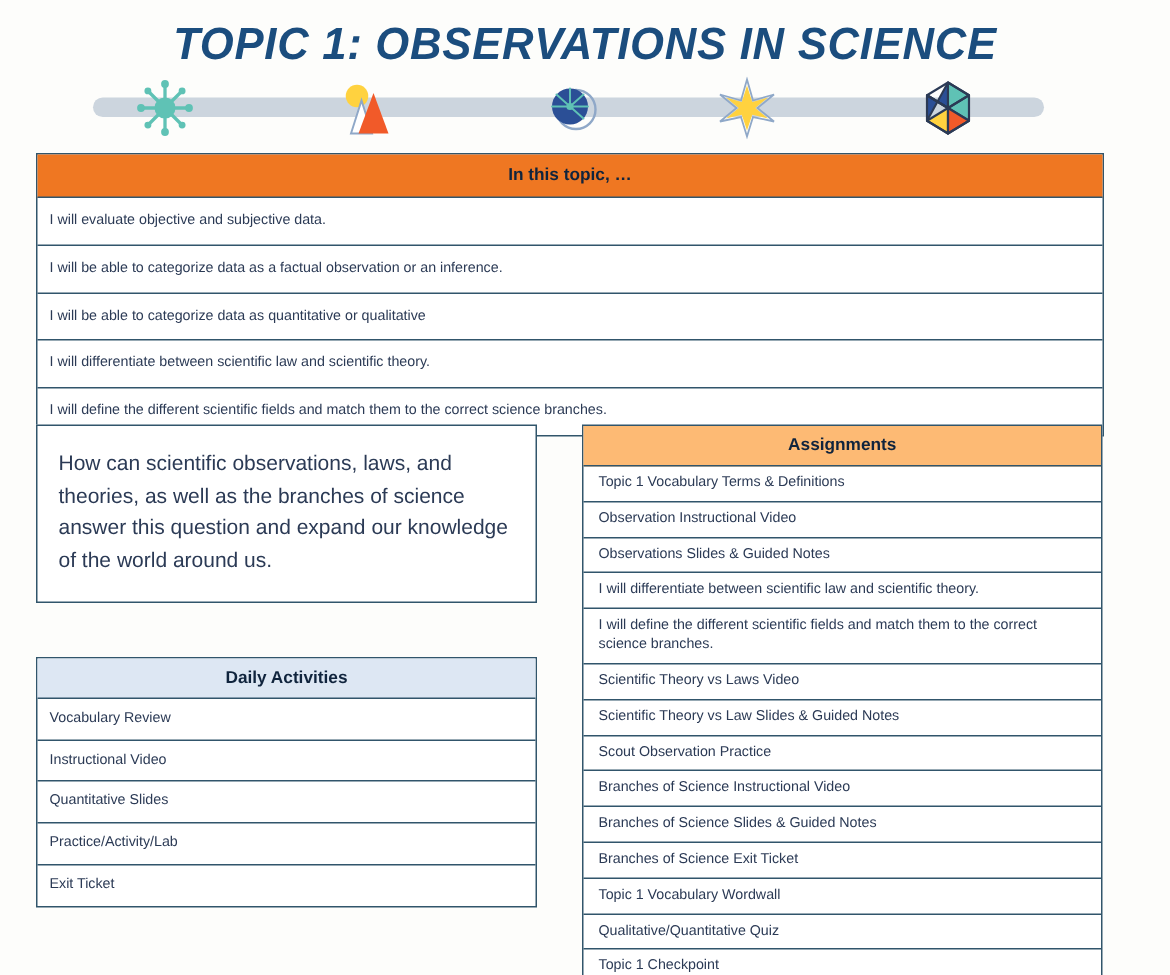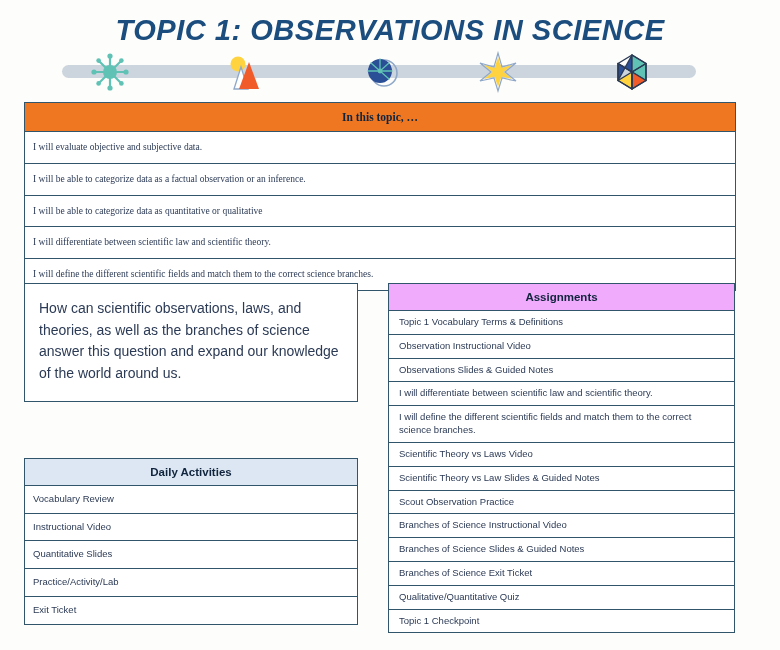--- a/index.html
+++ b/index.html
@@ -81,21 +81,20 @@
     line-height: 1.35;
   }
   .tbl-row:last-child { border-bottom: none; }
 
   
   .objectives {
     position: absolute;
     left: 24px;
     top: 102px;
     width: 712px;
-    font-family: Liberation Serif, serif;
   }
   .objectives .tbl-head {
     background: #ef7722;
     font-size: 11.5px;
     padding: 8px 4px;
   }
   .objectives .tbl-row { padding: 9px 8px; }
 
   
   .col-left {
@@ -114,26 +113,26 @@
   .eq .tbl-head { background: #6ec6bd; }
   .eq-body {
     font-size: 14px;
     line-height: 1.55;
     text-align: left;
     padding: 14px 14px 16px;
     color: #2b3a55;
   }
 
   .daily {
-    margin-top: 56px;
+    margin-top: 36px;
   }
   .daily .tbl-head { background: #dde7f3; }
   .daily .tbl-row { padding: 7px 8px; }
 
-  .assign .tbl-head { background: #f0abfc; }
+  .assign .tbl-head { background: #fdba74; }
   .assign .tbl-row { padding: 5px 10px; }
 </style>
 </head>
 <body>
 
 <div class="header">
   <div class="page-title">TOPIC 1: OBSERVATIONS IN SCIENCE</div>
 
   <div class="icon-bar-wrap">
     <div class="icon-bar"></div>
@@ -246,16 +245,17 @@
     <div class="tbl-row">Observation Instructional Video</div>
     <div class="tbl-row">Observations Slides &amp; Guided Notes</div>
     <div class="tbl-row">I will differentiate between scientific law and scientific theory.</div>
     <div class="tbl-row">I will define the different scientific fields and match them to the correct science branches.</div>
     <div class="tbl-row">Scientific Theory vs Laws Video</div>
     <div class="tbl-row">Scientific Theory vs Law Slides &amp; Guided Notes</div>
     <div class="tbl-row">Scout Observation Practice</div>
     <div class="tbl-row">Branches of Science Instructional Video</div>
     <div class="tbl-row">Branches of Science Slides &amp; Guided Notes</div>
     <div class="tbl-row">Branches of Science Exit Ticket</div>
+    <div class="tbl-row">Topic 1 Vocabulary Wordwall</div>
     <div class="tbl-row">Qualitative/Quantitative Quiz</div>
     <div class="tbl-row">Topic 1 Checkpoint</div>
   </div>
 </div>
 
 </body></html>

